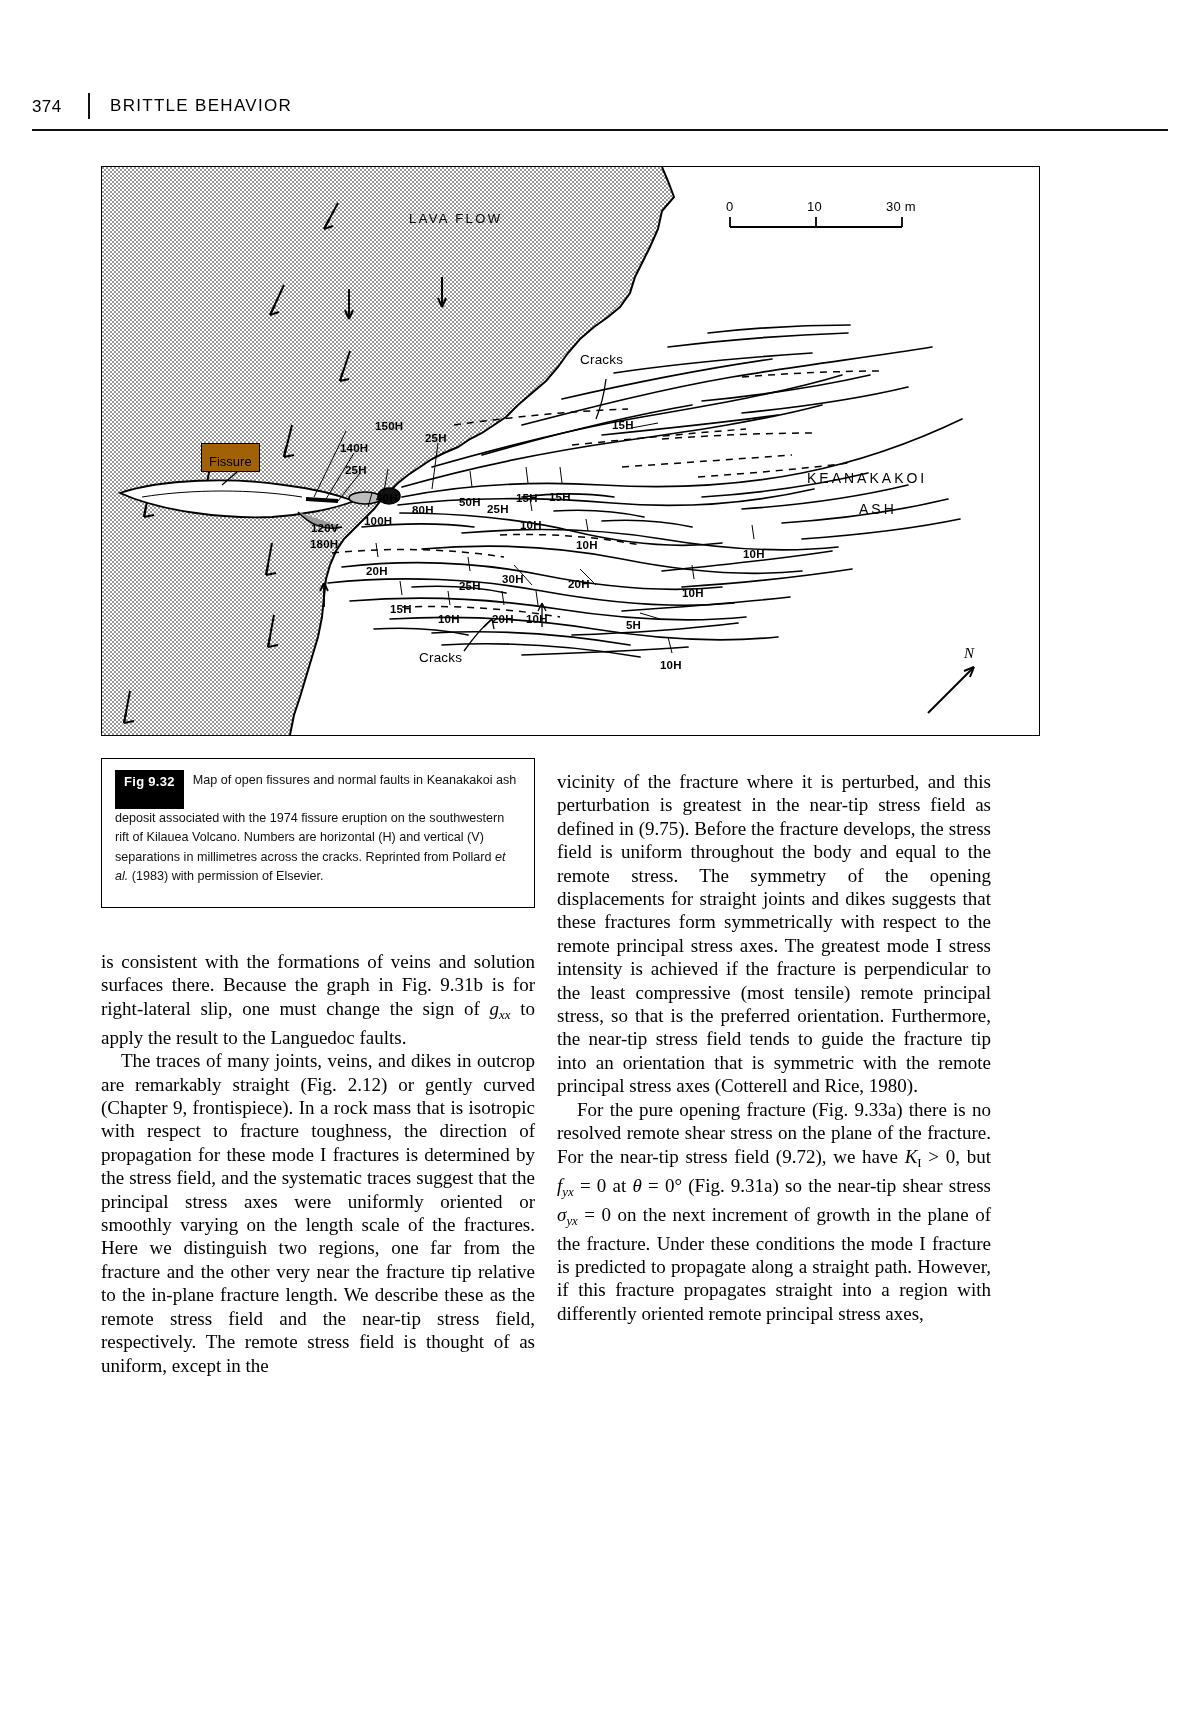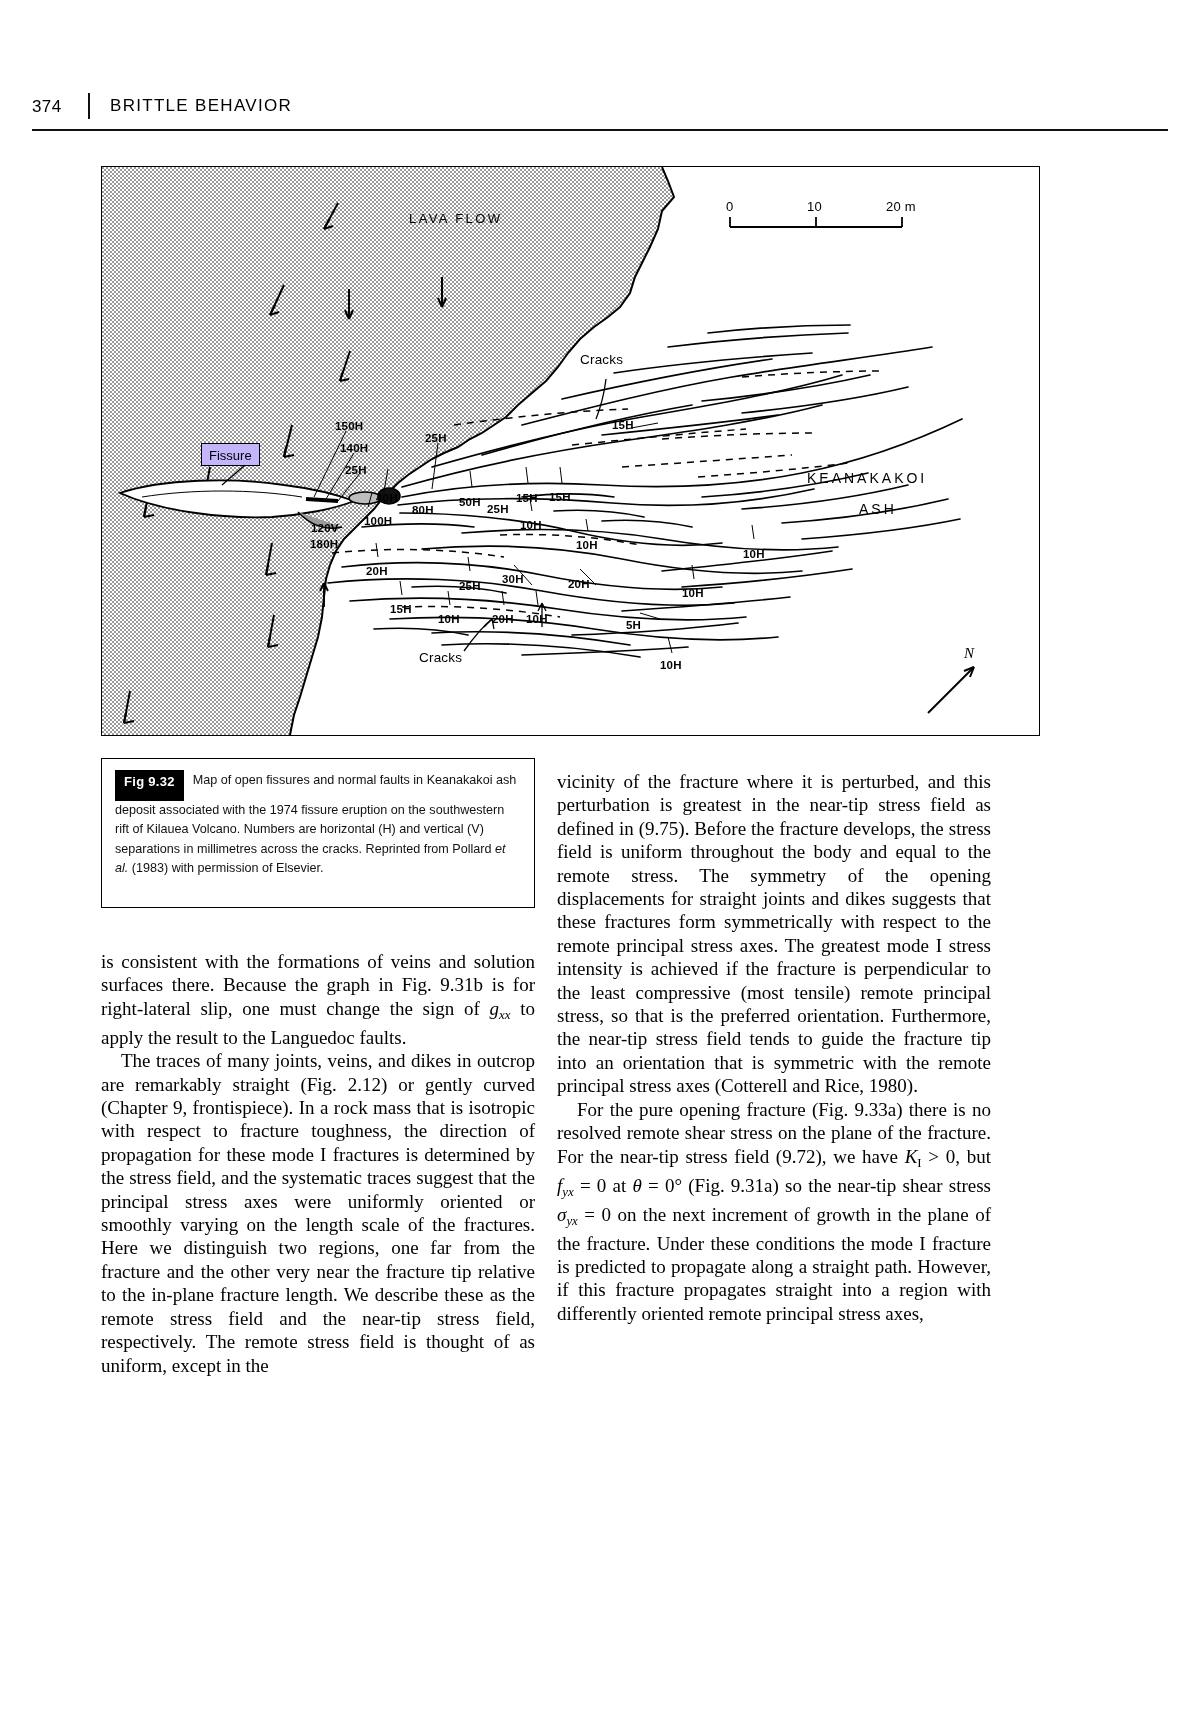--- a/index.html
+++ b/index.html
@@ -48,40 +48,40 @@
     letter-spacing:.2px;
   }
   .sep{font-size:11.5px;font-weight:700;font-family:"Liberation Sans",sans-serif;}
   .lava{font-size:13px;letter-spacing:2.4px;}
   .ash{font-size:14px;letter-spacing:3px;}
   .cracks{font-size:13.5px;font-family:"Liberation Sans",sans-serif;}
   .scalenum{font-size:13px;font-family:"Liberation Sans",sans-serif;}
   .fissurebox{
     position:absolute;
     font-family:"Liberation Sans", sans-serif;font-size:13px;
-    background:#c4b5fd;border:1px solid #000;padding:4px 7px 2px 7px;
+    background:#a16207;border:1px solid #000;padding:10px 7px 2px 7px;
   }
   .northlab{font-size:15px;font-style:italic;font-family:"Liberation Serif",serif;}
 
   
   .caption{
     position:absolute;left:101px;top:758px;width:434px;height:150px;
     border:1.5px solid #000;background:#fff;
     box-sizing:border-box;padding:11px 13px 8px 13px;
   }
   .caption .ctext{
     font-family:"Liberation Sans", sans-serif;
     font-size:12.6px;line-height:19.6px;color:#111;
     text-indent:0;
   }
   .figtag{
     display:inline-block;background:#000;color:#fff;
     font-family:"Liberation Sans", sans-serif;
     font-weight:700;font-size:13px;letter-spacing:.3px;
-    padding:2px 9px 9px 9px;margin-right:9px;vertical-align:-2px;
+    padding:2px 9px 17px 9px;margin-right:9px;vertical-align:-2px;
   }
   .caption i{font-style:italic;}
 
   
   .col{
     position:absolute;top:938px;width:434px;
     font-family:"Liberation Serif", serif;
     font-size:19px;line-height:23.4px;
     text-align:justify;
     color:#000;
@@ -290,26 +290,26 @@
     <div class="maplabel ash" style="left:705px;top:303px;">KEANAKAKOI</div>
     <div class="maplabel ash" style="left:757px;top:334px;">ASH</div>
 
     <div class="fissurebox" style="left:99px;top:276px;">Fissure</div>
 
     <div class="maplabel cracks" style="left:478px;top:185px;">Cracks</div>
     <div class="maplabel cracks" style="left:317px;top:483px;">Cracks</div>
 
     <div class="maplabel scalenum" style="left:624px;top:32px;">0</div>
     <div class="maplabel scalenum" style="left:705px;top:32px;">10</div>
-    <div class="maplabel scalenum" style="left:784px;top:32px;">20 m</div>
+    <div class="maplabel scalenum" style="left:784px;top:32px;">30 m</div>
 
     <div class="maplabel northlab" style="left:862px;top:478px;">N</div>
 
     <div id="sep-layer">
-        <div class="maplabel sep" style="left: 233px; top: 253px;">150H</div>
+        <div class="maplabel sep" style="left: 233px; top: 253px; padding-left: 40px;">150H</div>
         <div class="maplabel sep" style="left: 238px; top: 275px;">140H</div>
         <div class="maplabel sep" style="left: 243px; top: 297px;">25H</div>
         <div class="maplabel sep" style="left: 274px; top: 291px; margin-top: 34px;">40H</div>
         <div class="maplabel sep" style="left: 323px; top: 265px;">25H</div>
         <div class="maplabel sep" style="left: 209px; top: 355px;">120V</div>
         <div class="maplabel sep" style="left: 208px; top: 371px;">180H</div>
         <div class="maplabel sep" style="left: 254px; top: 348px; padding-left: 8px;">100H</div>
         <div class="maplabel sep" style="left: 310px; top: 337px;">80H</div>
         <div class="maplabel sep" style="left: 357px; top: 329px;">50H</div>
         <div class="maplabel sep" style="left: 385px; top: 336px;">25H</div>

